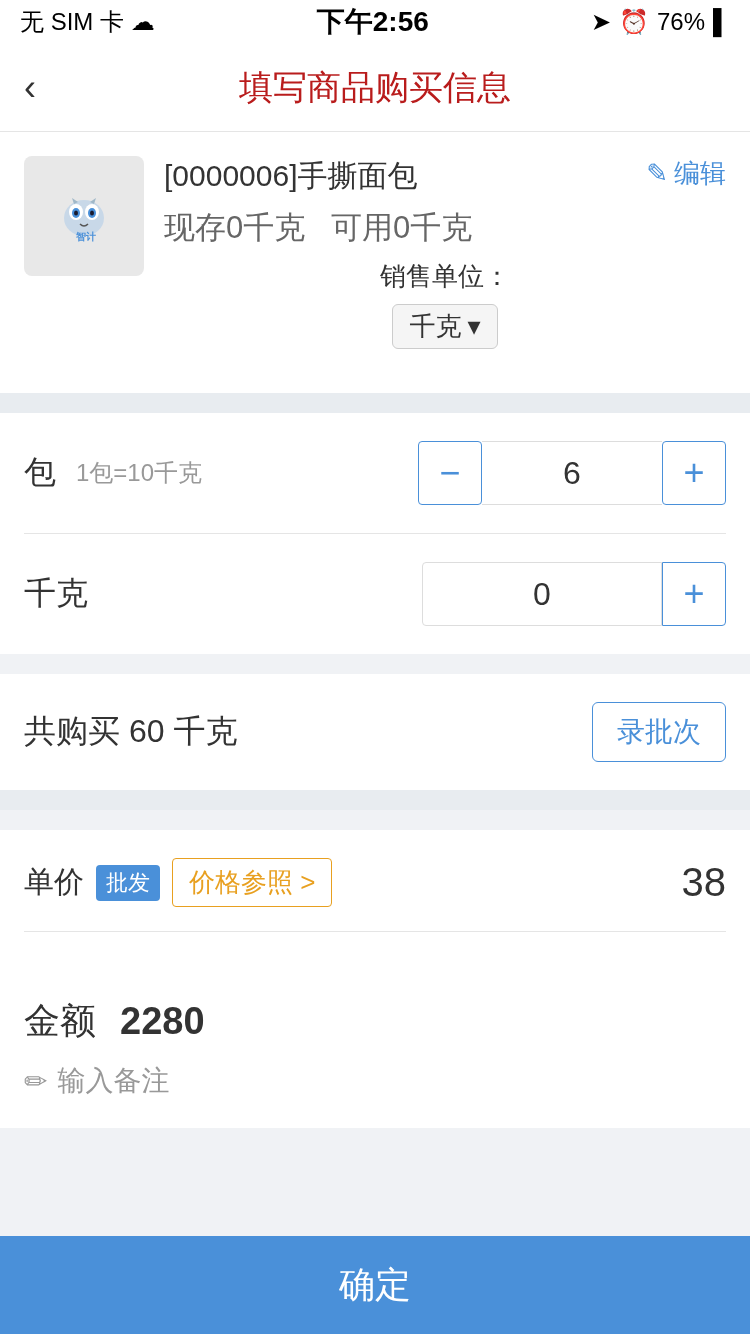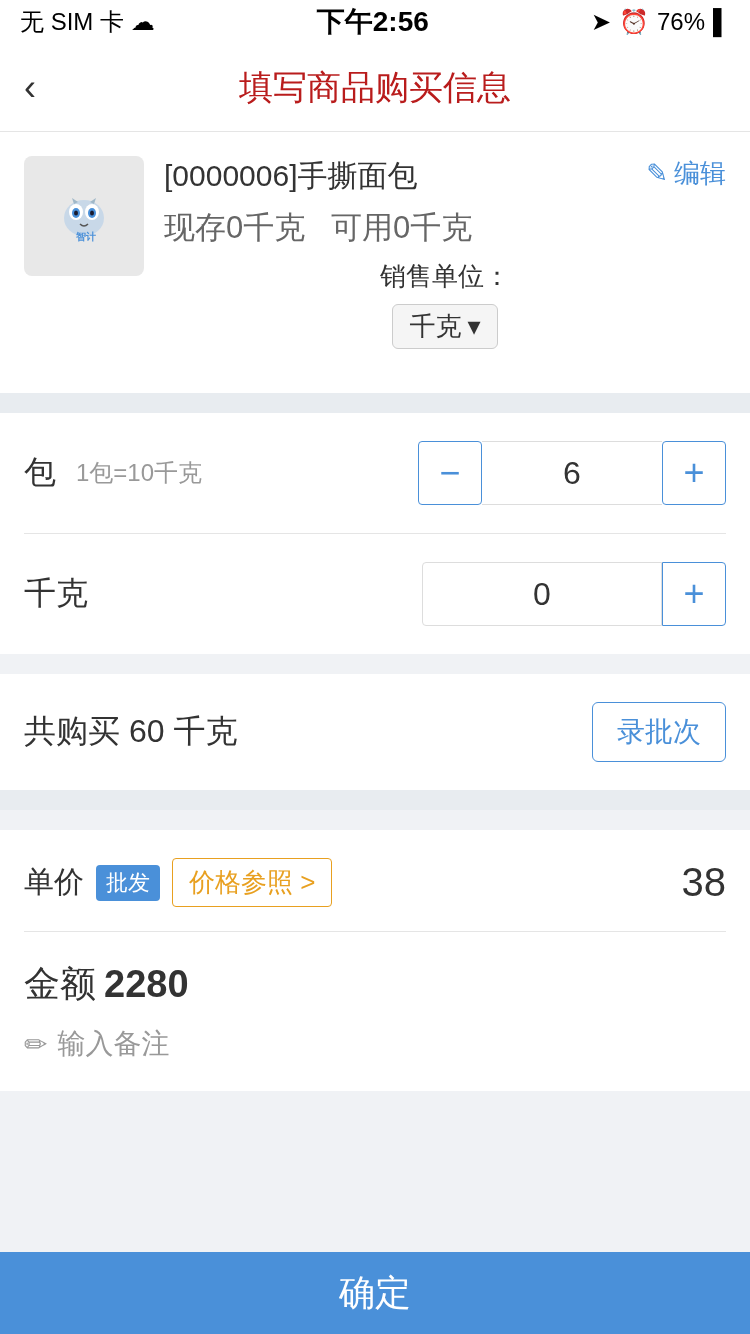--- a/index.html
+++ b/index.html
@@ -252,38 +252,39 @@
       background: #fff;
       padding: 28px 24px;
     }
     .amount-row {
       font-size: 36px;
       color: #333;
       font-weight: 500;
       margin-bottom: 16px;
       display: flex;
       align-items: center;
-      gap: 8px;
+      gap: 24px;
+      margin-top: 37px;
     }
     .amount-value { font-size: 38px; font-weight: 600; }
     .remark-row {
       display: flex;
       align-items: center;
       gap: 10px;
       color: #999;
       font-size: 28px;
     }
 
     
     .confirm-btn {
       position: fixed;
       bottom: 0;
       left: 0;
       width: 750px;
-      height: 82px;
+      height: 98px;
       background: #4a90d9;
       color: #fff;
       font-size: 36px;
       display: flex;
       align-items: center;
       justify-content: center;
       cursor: pointer;
       border: none;
     }
 

